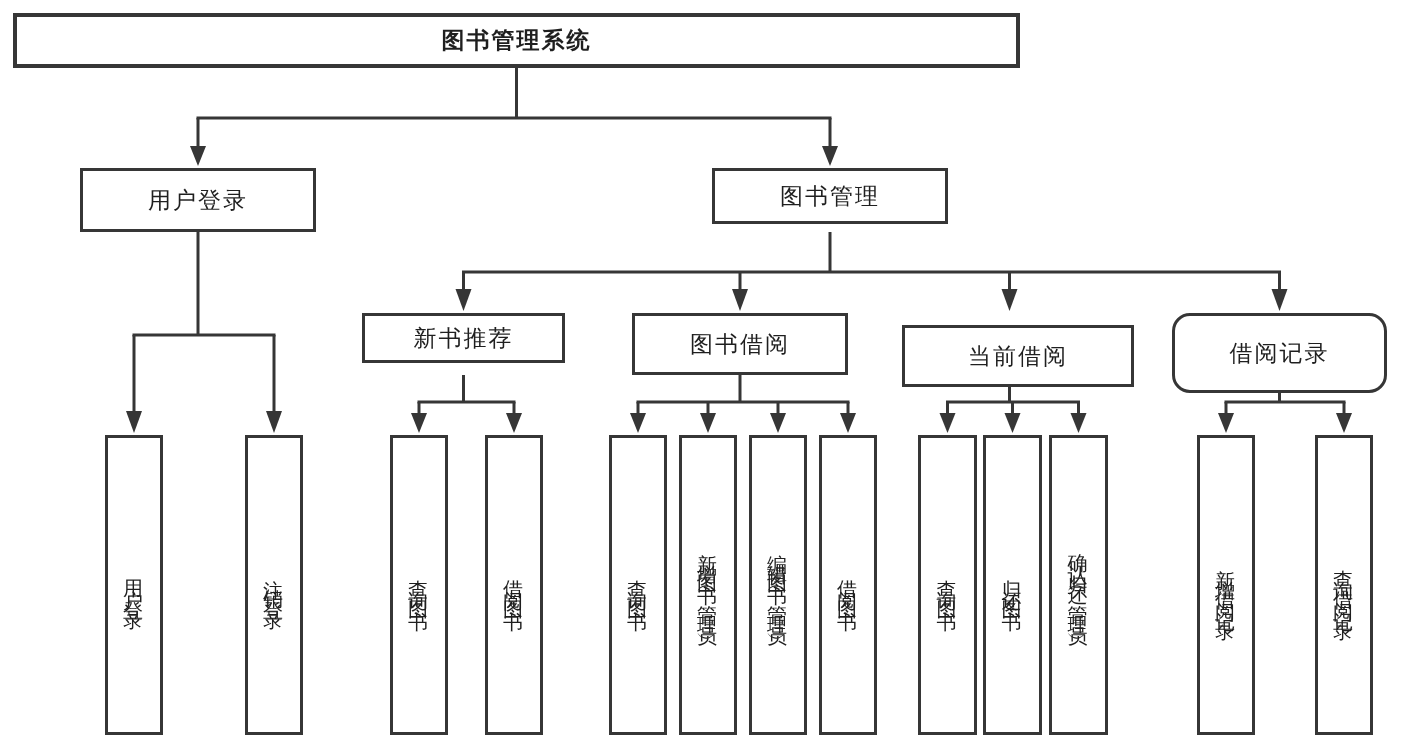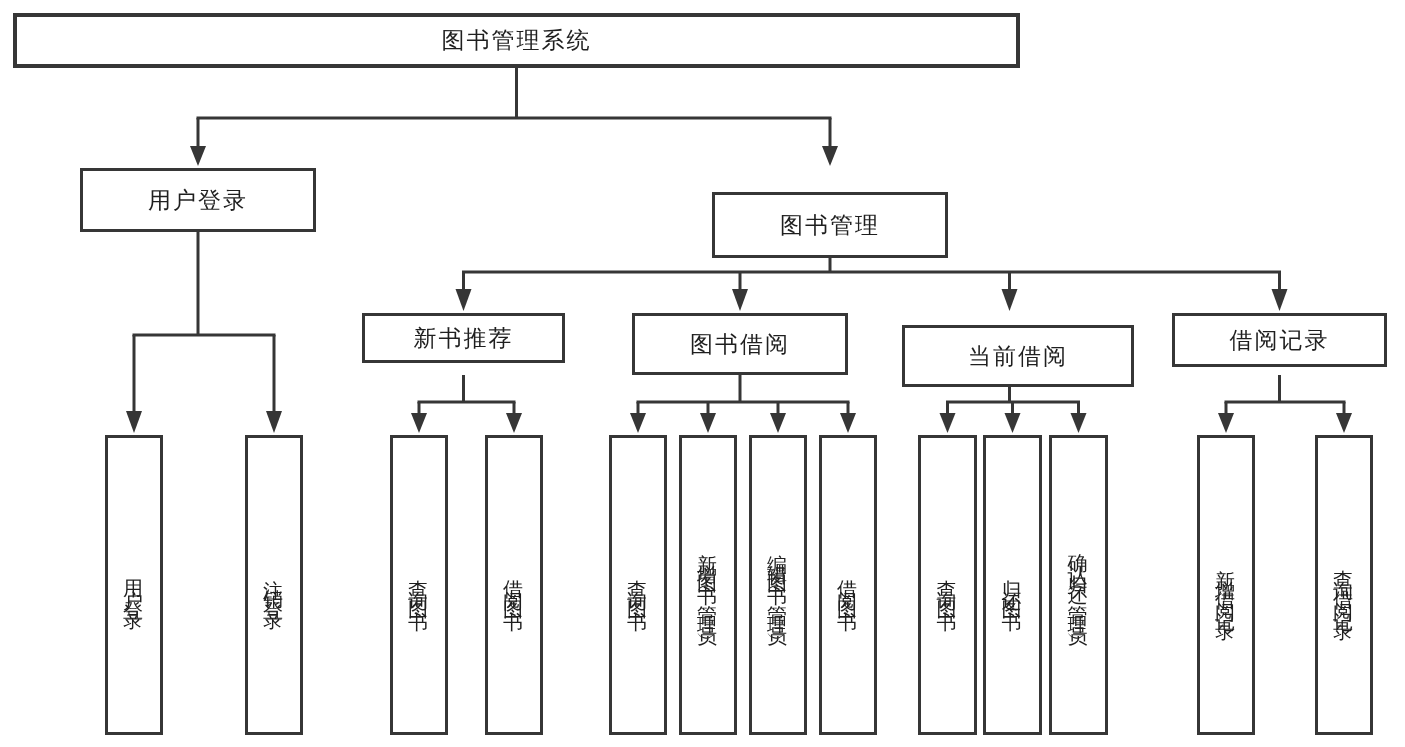--- a/index.html
+++ b/index.html
@@ -136,41 +136,41 @@
     <g>
       <line x1="1279.5" y1="375" x2="1279.5" y2="402"></line>
       <line x1="1224.5" y1="402" x2="1345.5" y2="402"></line>
       <line x1="1226" y1="402" x2="1226" y2="415"></line>
       <polygon points="1218,413 1234,413 1226,433"></polygon>
       <line x1="1344" y1="402" x2="1344" y2="415"></line>
       <polygon points="1336,413 1352,413 1344,433"></polygon>
     </g>
   </svg>
 
-  <div class="node root" style="left:13px; top:13px; width:1007px; height:55px;">
+  <div class="node root" style="left:13px; top:13px; width:1007px; height:55px;font-weight:bold;">
     <span>图书管理系统</span>
   </div>
 
   <div class="node" style="left:80px; top:168px; width:236px; height:64px;">
     <span>用户登录</span>
   </div>
-  <div class="node" style="left:712px; top:168px; width:236px; height:66px;margin-top:24px;">
+  <div class="node" style="left:712px; top:168px; width:236px; height:56px;">
     <span>图书管理</span>
   </div>
 
   <div class="node" style="left:362px; top:313px; width:203px; height:50px;">
     <span>新书推荐</span>
   </div>
   <div class="node" style="left:632px; top:313px; width:216px; height:62px;">
     <span>图书借阅</span>
   </div>
   <div class="node" style="left:902px; top:325px; width:232px; height:62px;">
     <span>当前借阅</span>
   </div>
-  <div class="node" style="left:1172px; top:313px; width:215px; height:54px;">
+  <div class="node" style="left:1172px; top:313px; width:215px; height:80px;border-radius:18px;">
     <span>借阅记录</span>
   </div>
 
   <div class="node leaf" style="left:105px; top:435px; width:58px; height:300px;">
     <span>用户登录</span>
   </div>
   <div class="node leaf" style="left:245px; top:435px; width:58px; height:300px;">
     <span>注销登录</span>
   </div>
 

